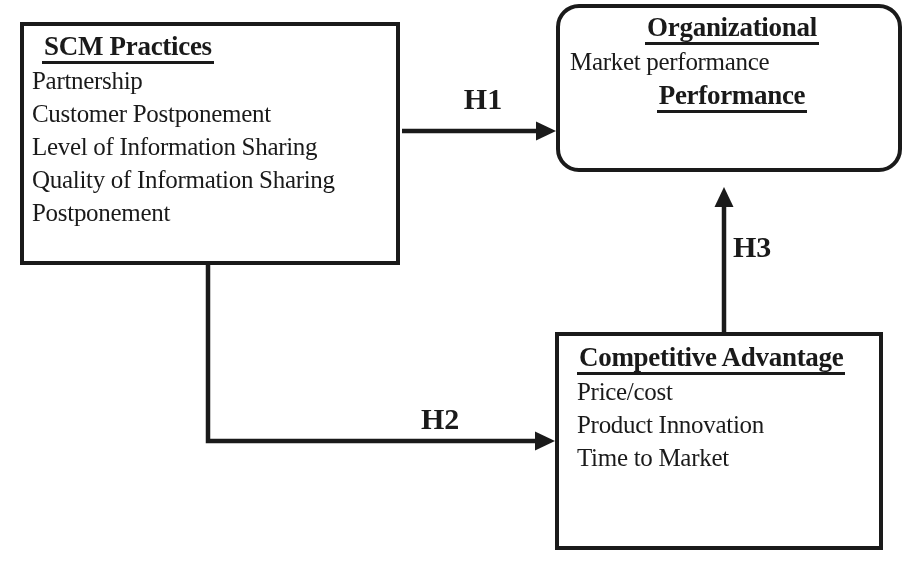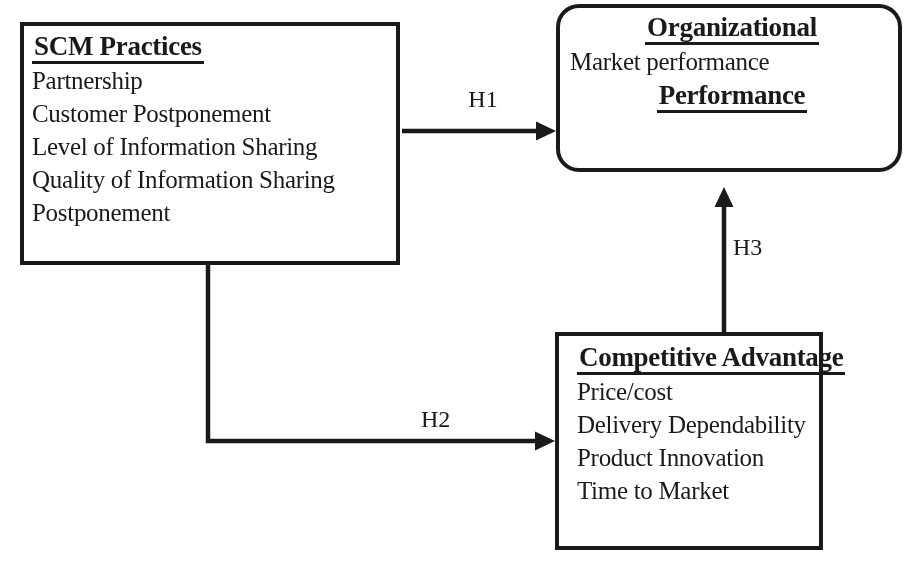--- a/index.html
+++ b/index.html
@@ -6,33 +6,33 @@
   .canvas {
     position:relative; width:916px; height:569px; background:#ffffff;
     font-family:"Liberation Serif", serif; color:#1a1a1a; overflow:hidden;
   }
   .box {
     position:absolute; border:4px solid #1a1a1a; background:#ffffff;
     box-sizing:border-box;
   }
   .box-scm { left:20px;  top:22px;  width:380px; height:243px; padding:3px 4px 0 8px; }
   .box-op  { left:556px; top:4px;   width:346px; height:168px; padding:2px 4px 0 10px;border-radius:23px; }
-  .box-ca  { left:555px; top:332px; width:268px; height:218px; padding:4px 4px 16px 18px; }
+  .box-ca  { left:555px; top:332px; width:328px; height:218px; padding:4px 4px 16px 18px; }
   .bline {
     font-size:25px; line-height:33px; white-space:nowrap; letter-spacing:-0.3px;
   }
   .btitle { font-weight:bold; font-size:27px; line-height:34px; }
   .uline {
     display:inline-block; border-bottom:3px solid #1a1a1a;
     padding:0 2px 0 2px; line-height:30px;
   }
-  .scm-title { }
+  .scm-title { margin-left:10px; }
   .op-title-line { text-align:center; }
   .hlabel {
-    position:absolute; font-weight:normal; font-size:24px; line-height:30px;
+    position:absolute; font-weight:bold; font-size:30px; line-height:30px;
     letter-spacing:0;
   }
   .hlabel-1 { left:459px; top:84px;  width:48px; text-align:center; }
   .hlabel-2 { left:421px; top:404px; width:48px; text-align:left; }
   .hlabel-3 { left:733px; top:232px; }
   .connector-layer {
     position:absolute; left:0; top:0; width:916px; height:569px;
     pointer-events:none;
   }
   .conn { stroke:#1a1a1a; stroke-width:4.5px; fill:none; }
@@ -69,21 +69,20 @@
 
   <div class="box box-op">
     <div class="bline btitle op-title-line"><span class="uline">Organizational</span></div>
     <div class="bline">Market performance</div>
     <div class="bline btitle op-title-line"><span class="uline">Performance</span></div>
   </div>
 
   <div class="box box-ca">
     <div class="bline btitle"><span class="uline">Competitive Advantage</span></div>
     <div class="bline">Price/cost</div>
-    <div class="bline">Delivery Dependability</div>
     <div class="bline">Product Innovation</div>
     <div class="bline">Time to Market</div>
   </div>
 
   <div class="hlabel hlabel-1">H1</div>
   <div class="hlabel hlabel-2">H2</div>
   <div class="hlabel hlabel-3">H3</div>
 
 </div>
 

